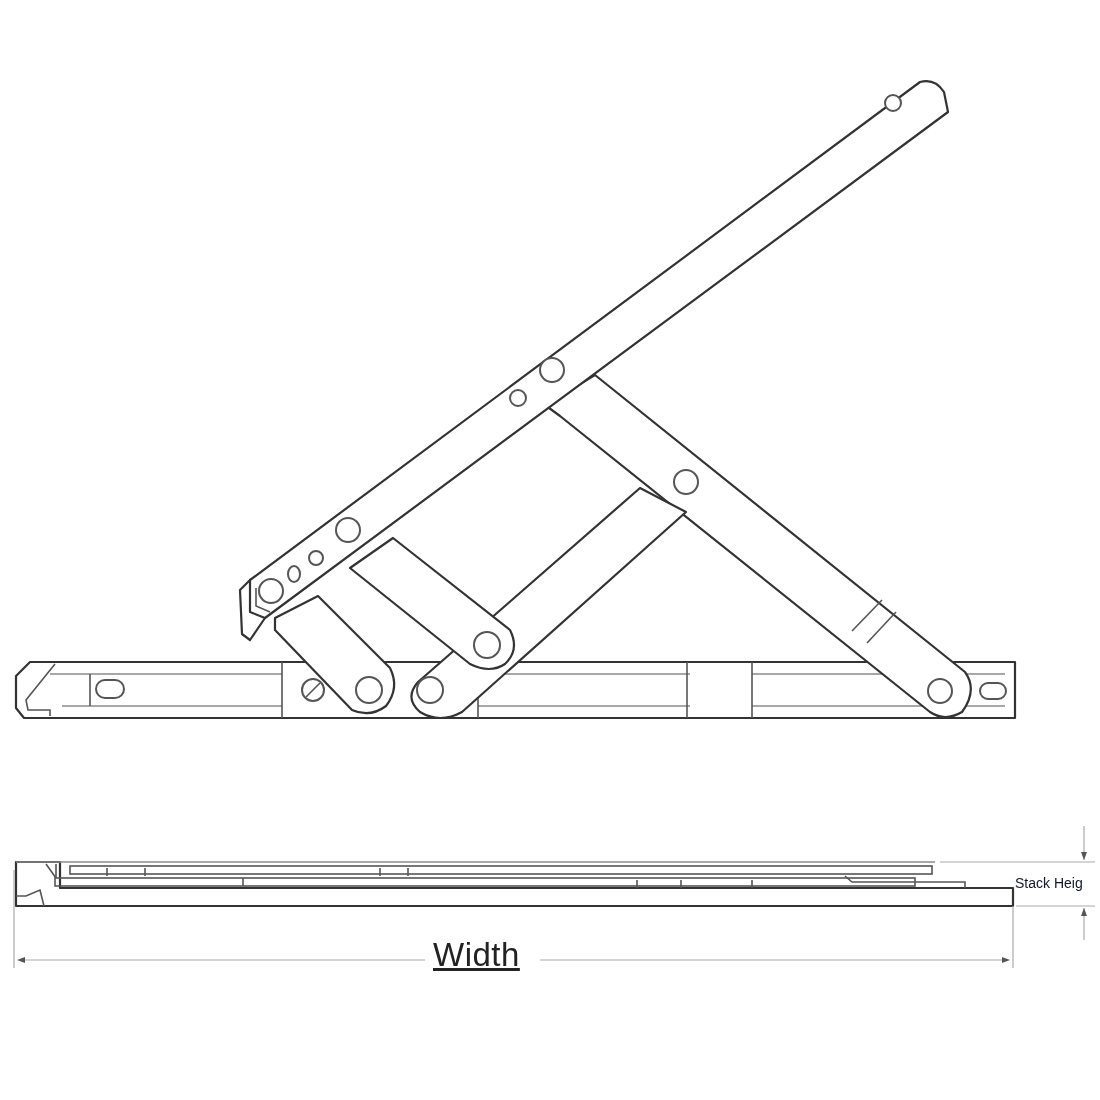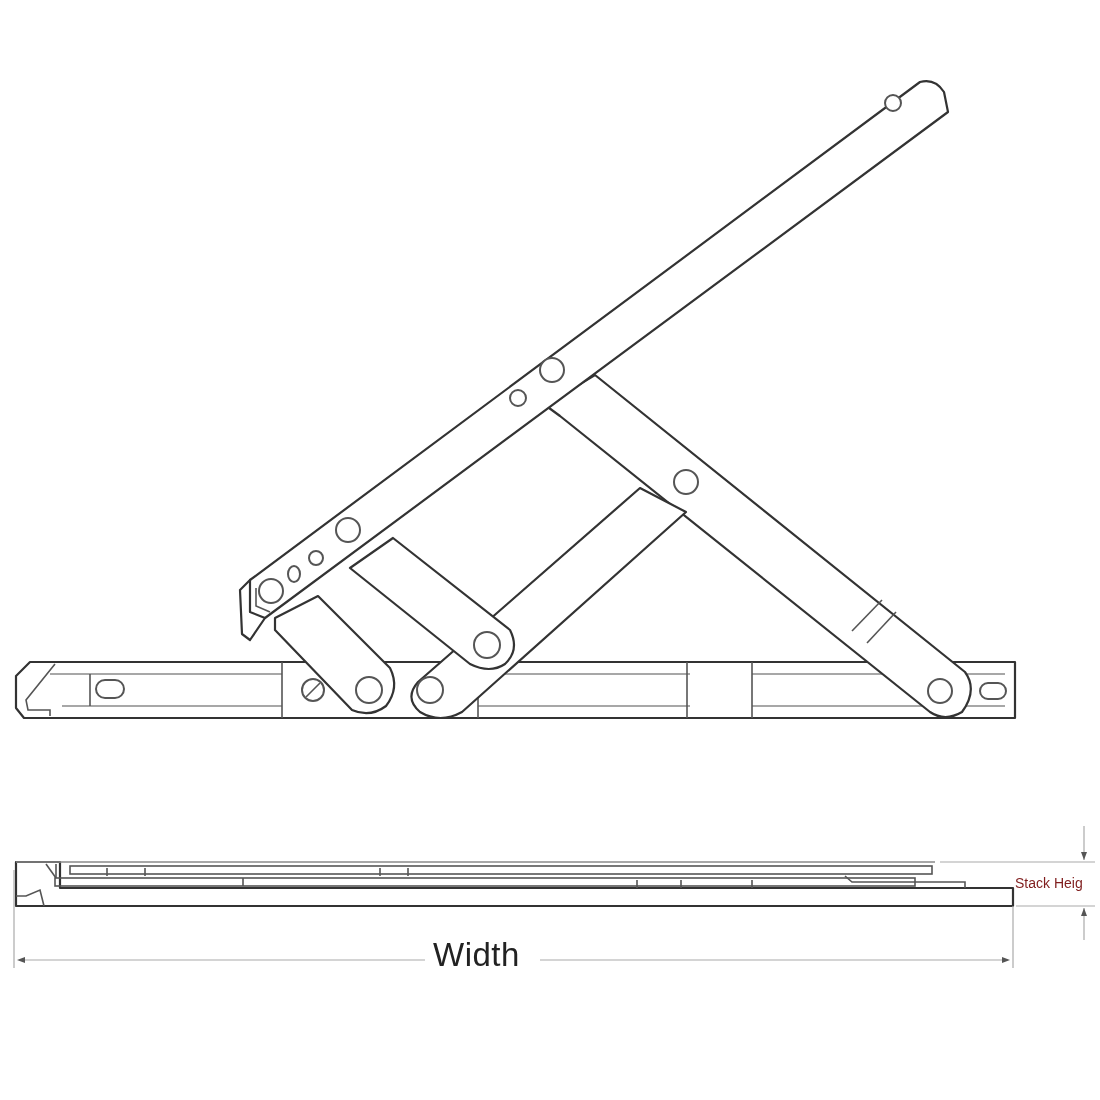--- a/index.html
+++ b/index.html
@@ -5,22 +5,22 @@
     html, body { margin: 0; padding: 0; background: #ffffff; }
     body { width: 1100px; height: 1100px; overflow: hidden; position: relative; font-family: "Liberation Sans", sans-serif; }
     #canvas { position: absolute; left: 0; top: 0; width: 1100px; height: 1100px; }
     .ln { fill: none; stroke: #333333; stroke-width: 2.2; stroke-linejoin: round; stroke-linecap: round; }
     .ln-thin { fill: none; stroke: #555555; stroke-width: 1.6; }
     .ln-grey { fill: none; stroke: #8a8a8a; stroke-width: 1.6; }
     .fill-w { fill: #ffffff; stroke: #333333; stroke-width: 2.2; stroke-linejoin: round; }
     .hole { fill: #ffffff; stroke: #555555; stroke-width: 2; }
     .dim { fill: none; stroke: #aaaaaa; stroke-width: 1.2; }
     .arrow { fill: #555555; stroke: none; }
-    .lbl-width { position: absolute; left: 433px; top: 936px; font-size: 33px; color: #222222; letter-spacing: 0.5px; }
-    .lbl-stack { position: absolute; left: 1015px; top: 875px; font-size: 14px; color: #7f1d1d; white-space: nowrap; }
+    .lbl-width { position: absolute; left: 433px; top: 936px; font-size: 33px; color: #222222; letter-spacing: 0.5px; text-decoration: underline; }
+    .lbl-stack { position: absolute; left: 1015px; top: 875px; font-size: 14px; color: #0f172a; white-space: nowrap; }
   </style>
 </head>
 <body>
 
 <svg id="canvas" viewBox="0 0 1100 1100" xmlns="http://www.w3.org/2000/svg">
 
   <g>
 
     <g>
       <path class="fill-w" d="M30,662 L1015,662 L1015,718 L24,718 L16,708 L16,676 Z"></path>

